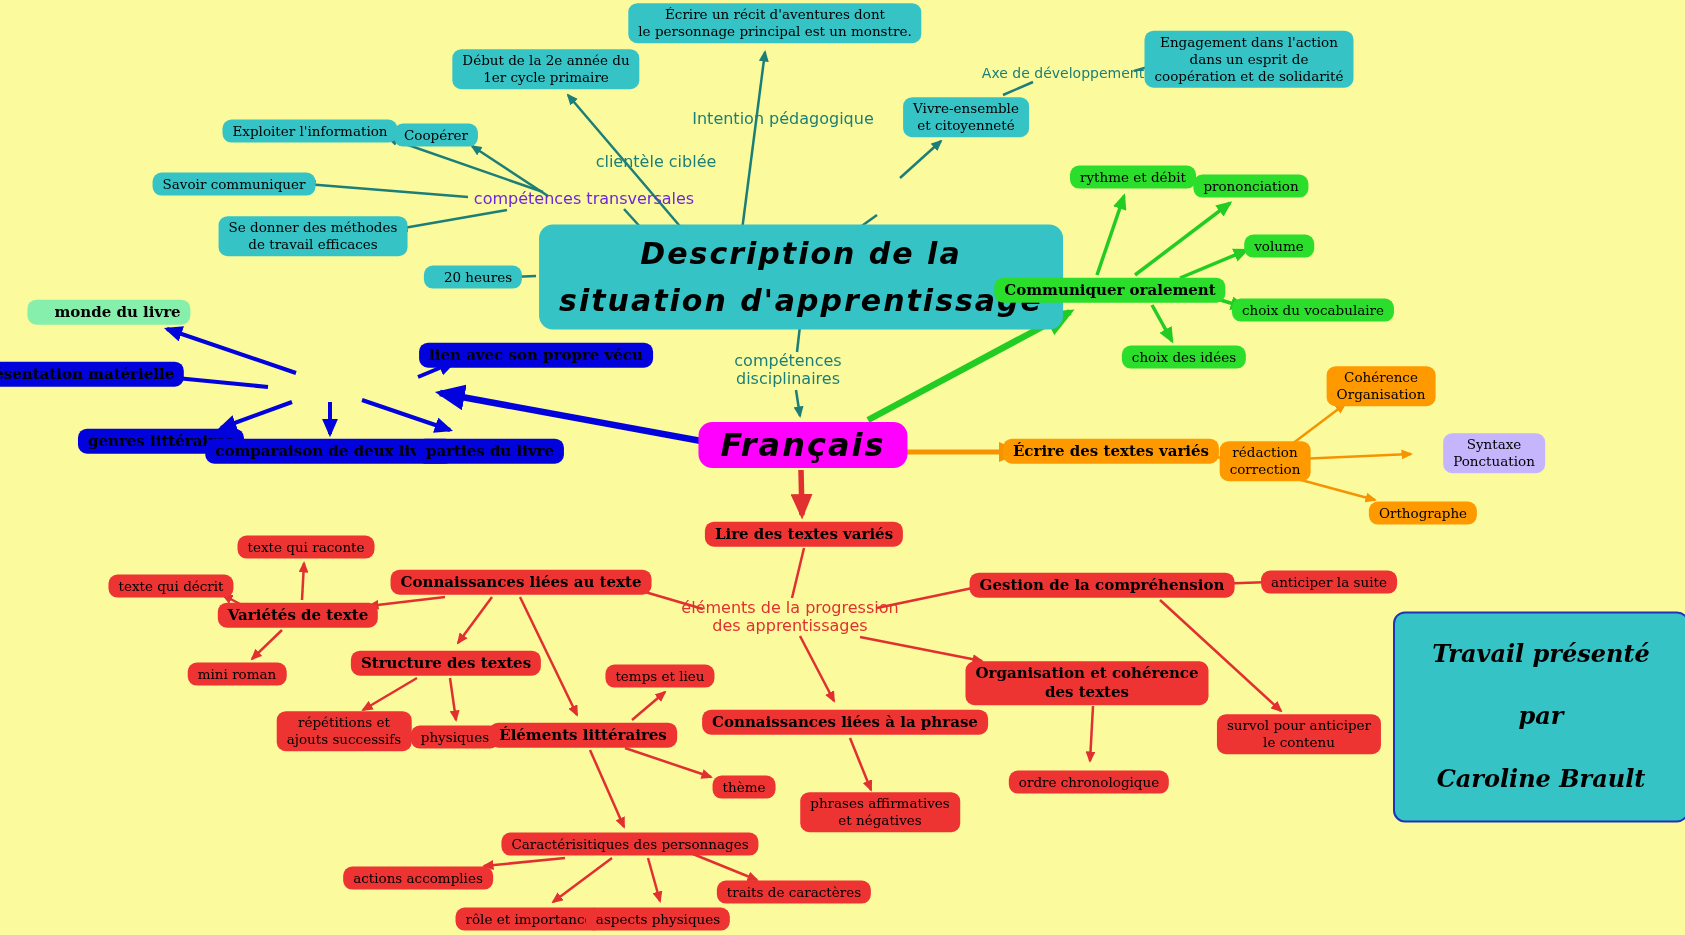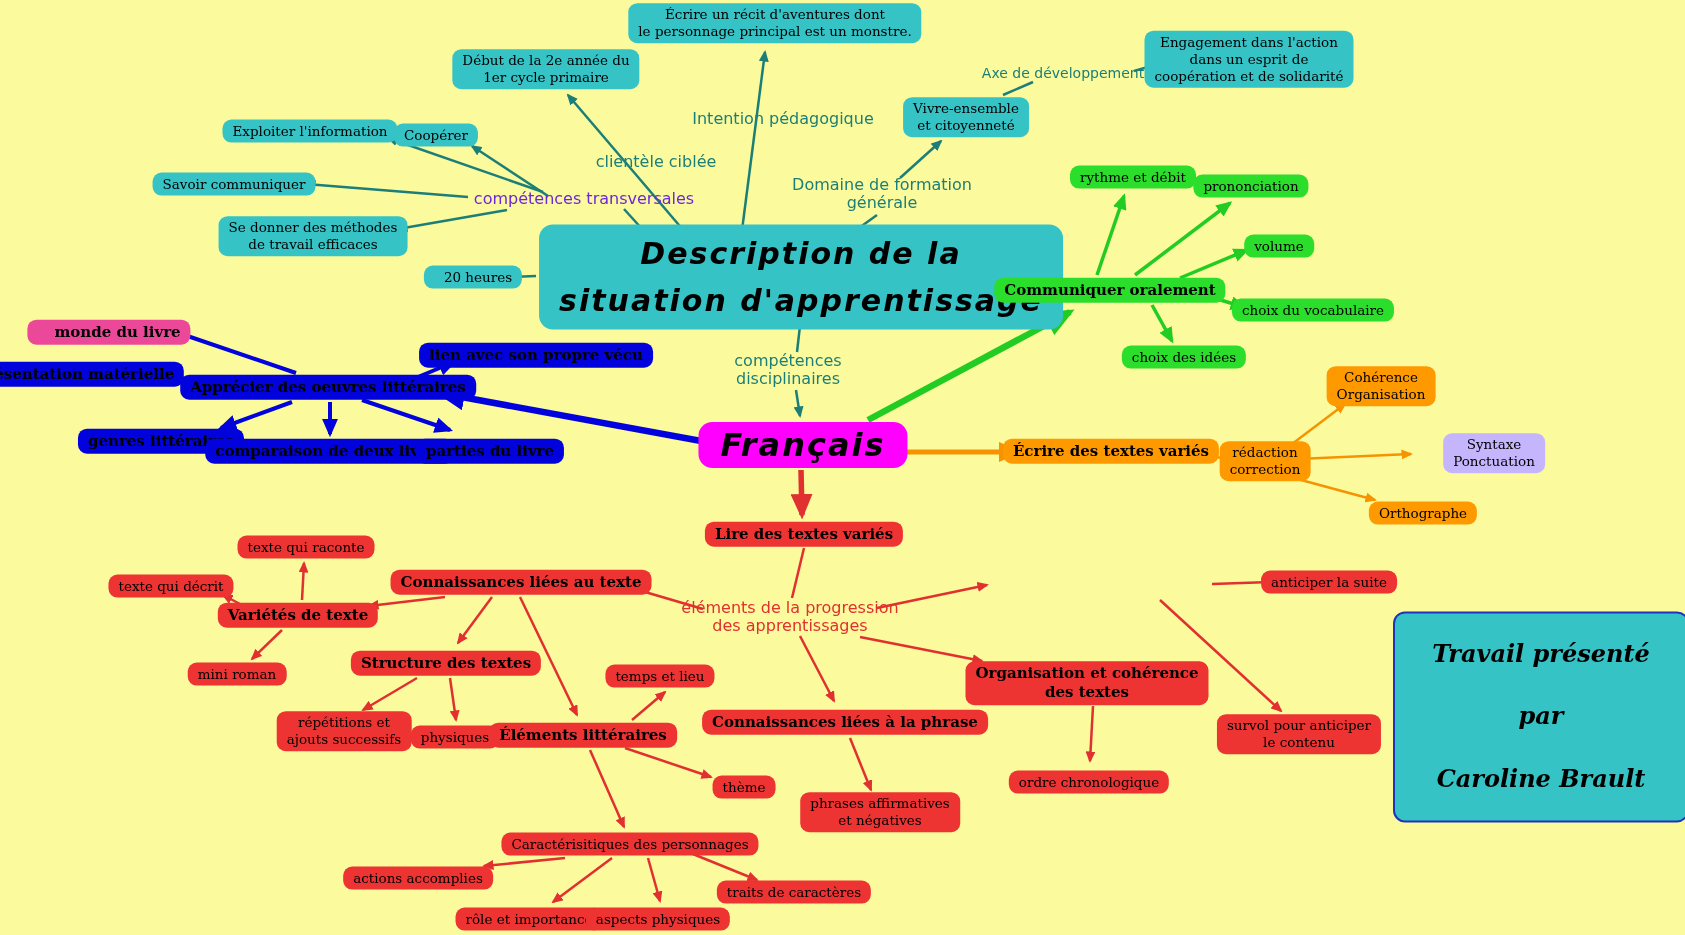--- a/index.html
+++ b/index.html
@@ -126,22 +126,20 @@
       <line x1="1093" y1="706" x2="1090" y2="761" stroke="#E03030" stroke-width="2.5" marker-end="url(#arrow-red)"></line>
       <line x1="565" y1="858" x2="484" y2="866" stroke="#E03030" stroke-width="2.5" marker-end="url(#arrow-red)"></line>
       <line x1="612" y1="858" x2="553" y2="902" stroke="#E03030" stroke-width="2.5" marker-end="url(#arrow-red)"></line>
       <line x1="648" y1="858" x2="660" y2="901" stroke="#E03030" stroke-width="2.5" marker-end="url(#arrow-red)"></line>
       <line x1="688" y1="852" x2="757" y2="880" stroke="#E03030" stroke-width="2.5" marker-end="url(#arrow-red)"></line>
     </svg>
     <div class="label" style="left: 783px; top: 119px; color: rgb(28, 126, 120);">Intention pédagogique</div>
     <div class="label" style="left: 656px; top: 162px; color: rgb(28, 126, 120);">clientèle ciblée</div>
     <div class="label" style="left: 584px; top: 199px; color: #6d28d9;">compétences transversales</div>
     <div class="label" style="left: 563px; top: 275px; color: rgb(28, 126, 120);">durée</div>
-    <div class="label" style="left: 882px; top: 194px; color: rgb(28, 126, 120);">Domaine de formation
-générale</div>
     <div class="label small" style="left: 1063px; top: 73px; color: rgb(28, 126, 120);">Axe de développement</div>
     <div class="label" style="left: 788px; top: 370px; color: rgb(28, 126, 120);">compétences
 disciplinaires</div>
     <div class="label" style="left: 790px; top: 617px; color: rgb(224, 48, 48);">éléments de la progression
 des apprentissages</div>
     <div class="node" style="background: rgb(53, 195, 198); left: 775px; top: 23px;">Écrire un récit d'aventures dont
 le personnage principal est un monstre.</div>
     <div class="node" style="background: rgb(53, 195, 198); left: 546px; top: 69px;">Début de la 2e année du
 1er cycle primaire</div>
     <div class="node" style="background: rgb(53, 195, 198); left: 310px; top: 131px;">Exploiter l'information</div>
@@ -151,22 +149,21 @@
 de travail efficaces</div>
     <div class="node" style="background: rgb(53, 195, 198); left: 966px; top: 117px;">Vivre-ensemble
 et citoyenneté</div>
     <div class="node" style="background: rgb(53, 195, 198); left: 1249px; top: 59px;">Engagement dans l'action
 dans un esprit de
 coopération et de solidarité</div>
     <div class="node central" style="background: rgb(53, 195, 198); left: 801px; top: 277px;">Description de la
 situation d'apprentissage</div>
     <div class="node" style="background: rgb(53, 195, 198); left: 473px; top: 277px; padding-left: 20px;">20 heures</div>
     <div class="node francais" style="background: rgb(255, 0, 255); left: 803px; top: 445px;">Français</div>
-    <div class="node major" style="background: rgb(2, 2, 221); left: 328px; top: 387px;">Apprécier des oeuvres littéraires</div>
-    <div class="node major" style="background: #ec4899; left: 109px; top: 332px; padding-left: 27px;">monde du livre</div>
+    <div class="node major" style="background: #86efac; left: 109px; top: 312px; padding-left: 27px;">monde du livre</div>
     <div class="node major" style="background: rgb(2, 2, 221); left: 75px; top: 374px;">présentation matérielle</div>
     <div class="node major" style="background: rgb(2, 2, 221); left: 536px; top: 355px;">lien avec son propre vécu</div>
     <div class="node major" style="background: rgb(2, 2, 221); left: 161px; top: 441px;">genres littéraires</div>
     <div class="node major" style="background: rgb(2, 2, 221); left: 330px; top: 451px;">comparaison de deux livres</div>
     <div class="node major" style="background: rgb(2, 2, 221); left: 490px; top: 451px;">parties du livre</div>
     <div class="node major" style="background: rgb(43, 222, 43); left: 1110px; top: 290px;">Communiquer oralement</div>
     <div class="node" style="background: rgb(43, 222, 43); left: 1133px; top: 177px;">rythme et débit</div>
     <div class="node" style="background: rgb(43, 222, 43); left: 1251px; top: 186px;">prononciation</div>
     <div class="node" style="background: rgb(43, 222, 43); left: 1279px; top: 246px;">volume</div>
     <div class="node" style="background: rgb(43, 222, 43); left: 1313px; top: 310px;">choix du vocabulaire</div>
@@ -188,20 +185,21 @@
     <div class="node major" style="background: rgb(238, 51, 51); left: 446px; top: 663px;">Structure des textes</div>
     <div class="node" style="background: rgb(238, 51, 51); left: 344px; top: 731px;">répétitions et
 ajouts successifs</div>
     <div class="node" style="background: rgb(238, 51, 51); left: 455px; top: 737px;">physiques</div>
     <div class="node major" style="background: rgb(238, 51, 51); left: 583px; top: 735px;">Éléments littéraires</div>
     <div class="node" style="background: rgb(238, 51, 51); left: 660px; top: 676px;">temps et lieu</div>
     <div class="node" style="background: rgb(238, 51, 51); left: 744px; top: 787px;">thème</div>
     <div class="node major" style="background: rgb(238, 51, 51); left: 845px; top: 722px;">Connaissances liées à la phrase</div>
     <div class="node" style="background: rgb(238, 51, 51); left: 880px; top: 812px;">phrases affirmatives
 et négatives</div>
+    <div class="node major" style="background: rgb(238, 51, 51); left: 1102px; top: 585px;">Gestion de la compréhension</div>
     <div class="node" style="background: rgb(238, 51, 51); left: 1329px; top: 582px;">anticiper la suite</div>
     <div class="node major" style="background: rgb(238, 51, 51); left: 1087px; top: 683px;">Organisation et cohérence
 des textes</div>
     <div class="node" style="background: rgb(238, 51, 51); left: 1299px; top: 734px;">survol pour anticiper
 le contenu</div>
     <div class="node" style="background: rgb(238, 51, 51); left: 1089px; top: 782px;">ordre chronologique</div>
     <div class="node" style="background: rgb(238, 51, 51); left: 630px; top: 844px;">Caractérisitiques des personnages</div>
     <div class="node" style="background: rgb(238, 51, 51); left: 418px; top: 878px;">actions accomplies</div>
     <div class="node" style="background: rgb(238, 51, 51); left: 794px; top: 892px;">traits de caractères</div>
     <div class="node" style="background: rgb(238, 51, 51); left: 529px; top: 919px;">rôle et importance</div>

